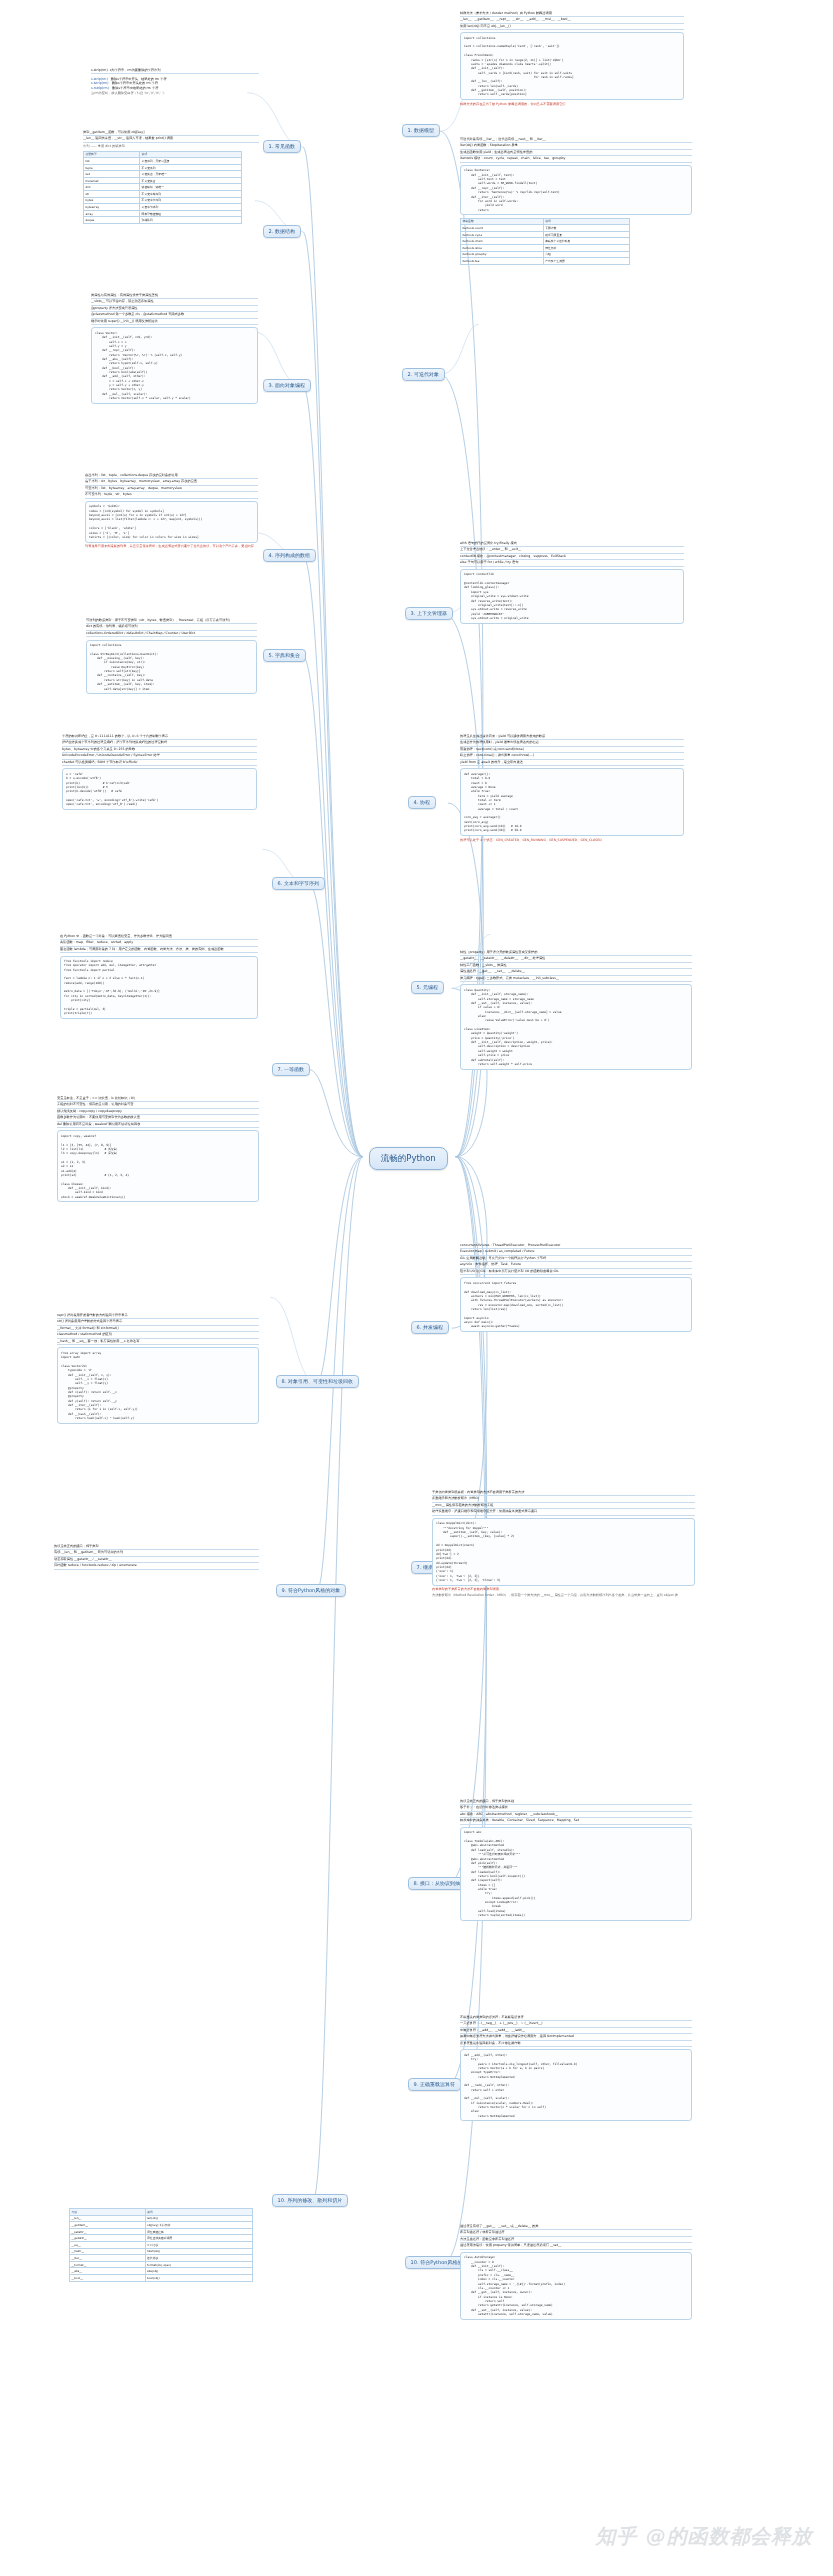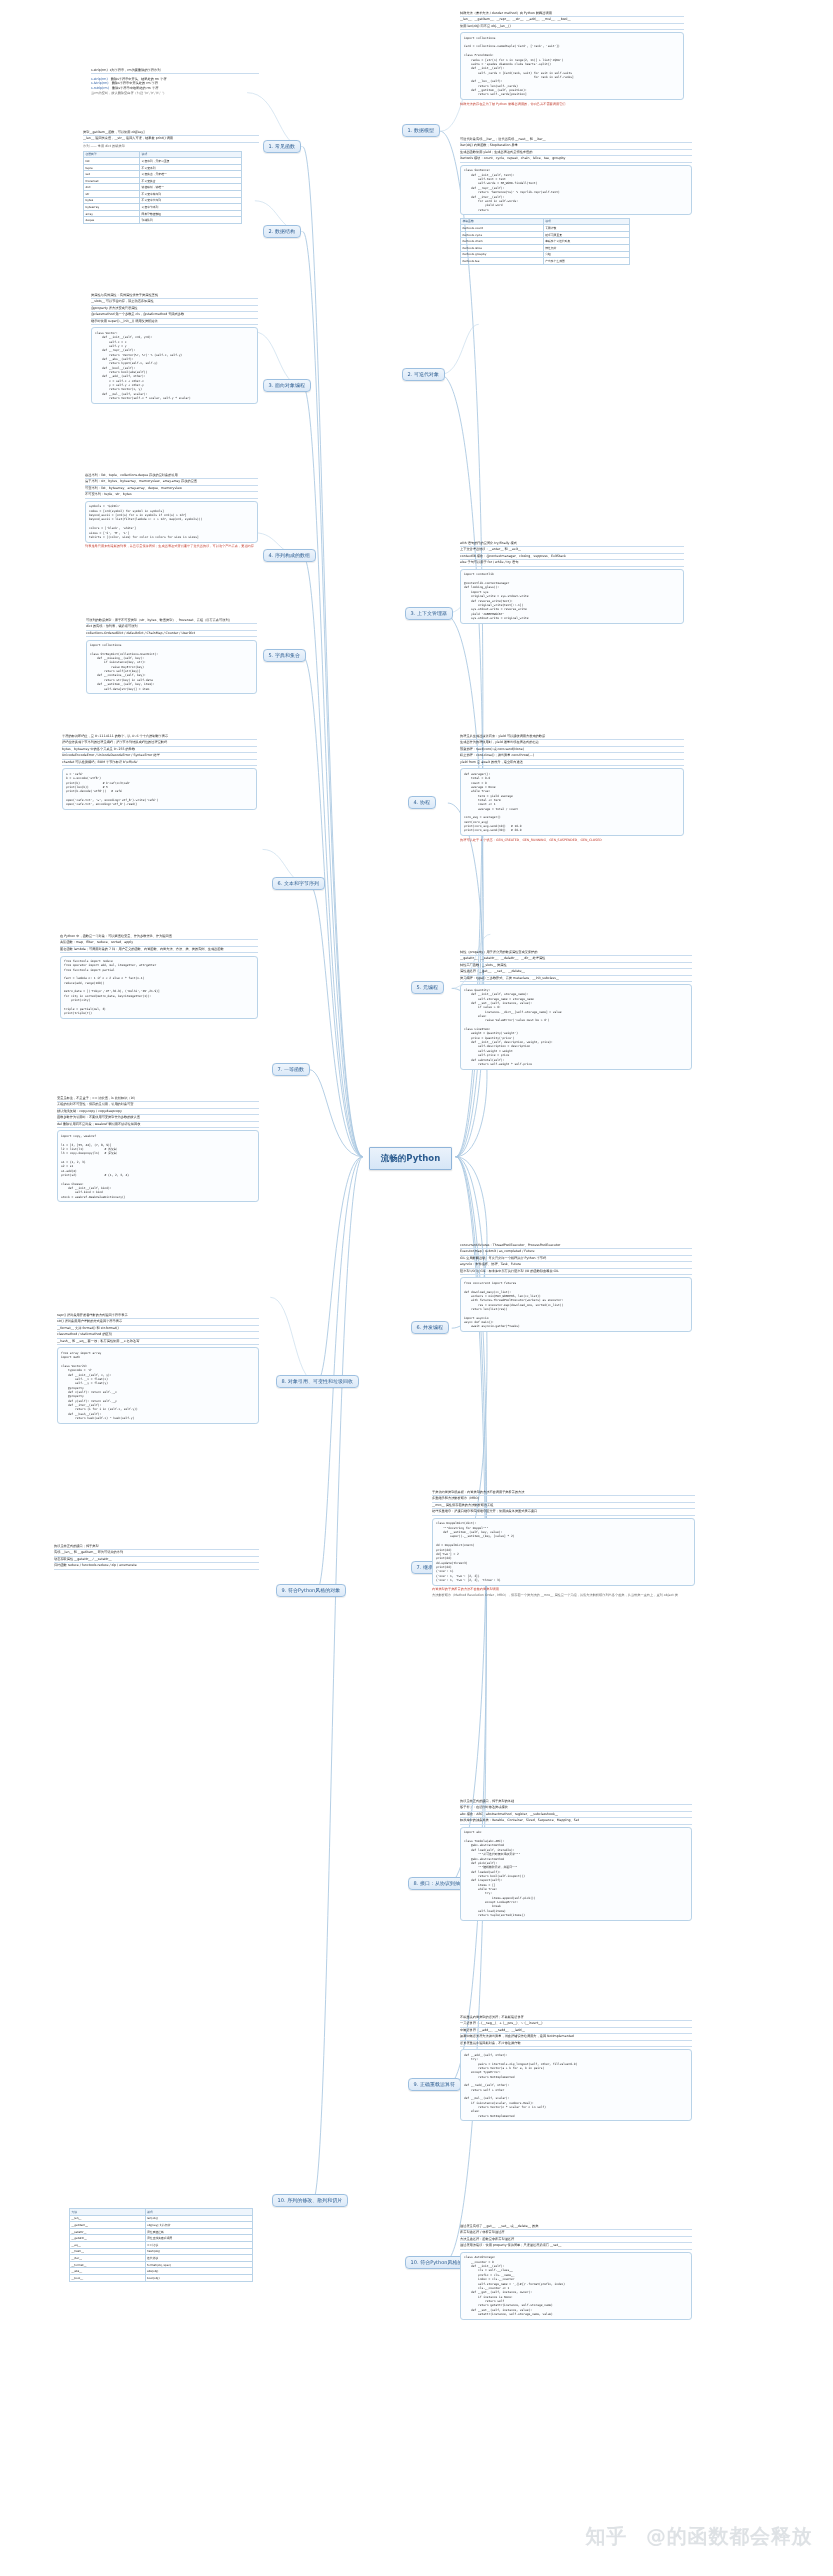--- a/index.html
+++ b/index.html
@@ -13,23 +13,23 @@
   }
   #canvas { position:absolute; inset:0; }
   svg.links { position:absolute; left:0; top:0; width:834px; height:2576px; pointer-events:none; }
 
   .node { position:absolute; }
 
   
   .root {
     background:linear-gradient(#eaf2fb,#d6e6f7);
     border:0.8px solid #8fb4d9;
-    border-radius:1px;
+    border-radius:8px;
     padding:4.6px 10.8px;
-    font-size:8.5px; color:#2a5b8f; font-weight:bold;
+    font-size:8.5px; color:#2a5b8f; font-weight:normal;
     white-space:nowrap;
     box-shadow:0 0.8px 1.5px rgba(0,0,0,.12);
   }
 
   
   .branch {
     background:linear-gradient(#eef5fc,#dbe9f8);
     border:0.8px solid #9cbfe0;
     border-radius:3.9px;
     padding:2.3px 4.6px;
@@ -65,23 +65,23 @@
   table.t { border-collapse:collapse; font-size:2.8px; }
   table.t td, table.t th {
     border:0.8px solid #b9d3e8; padding:0.8px 1.5px; color:#1d1d1d;
     font-weight:normal; text-align:left; vertical-align:top;
   }
   table.t th { background:#eef5fc; color:#24496f; }
 
   
   .watermark {
     position:absolute; right:21.6px; bottom:26px;
-    display:flex; align-items:center; gap:19px;
+    display:flex; align-items:center; gap:9px;
     color:#d9dde1; font-size:20px; font-weight:bold;
-    letter-spacing:0.8px; opacity:.85;
+    letter-spacing:0.8px; opacity:.85;font-style:italic;
   }
   .wm-logo { font-size:20px; color:#d9dde1; }
 
   .flow { display:flex; gap:3.1px; align-items:flex-start; }
 </style>
 </head>
 <body>
 
 <div id="canvas">
 

